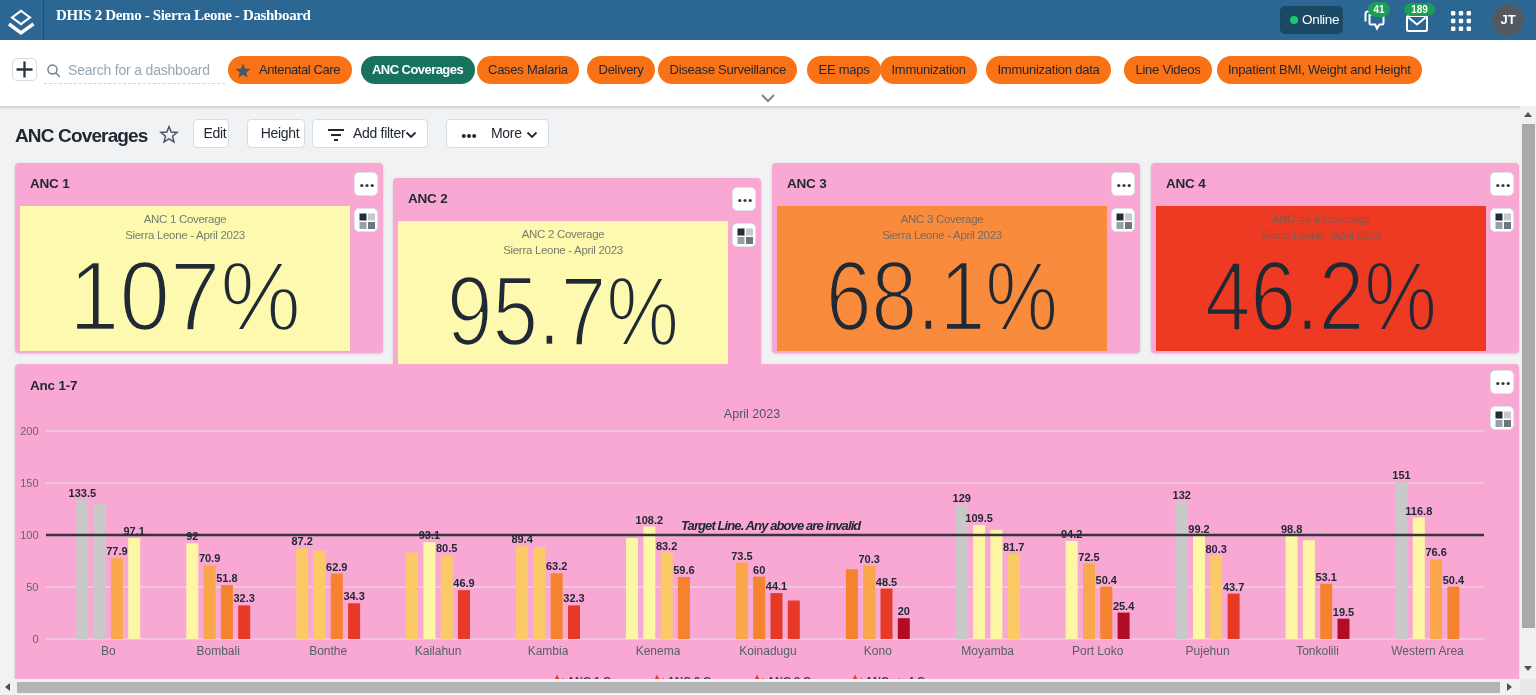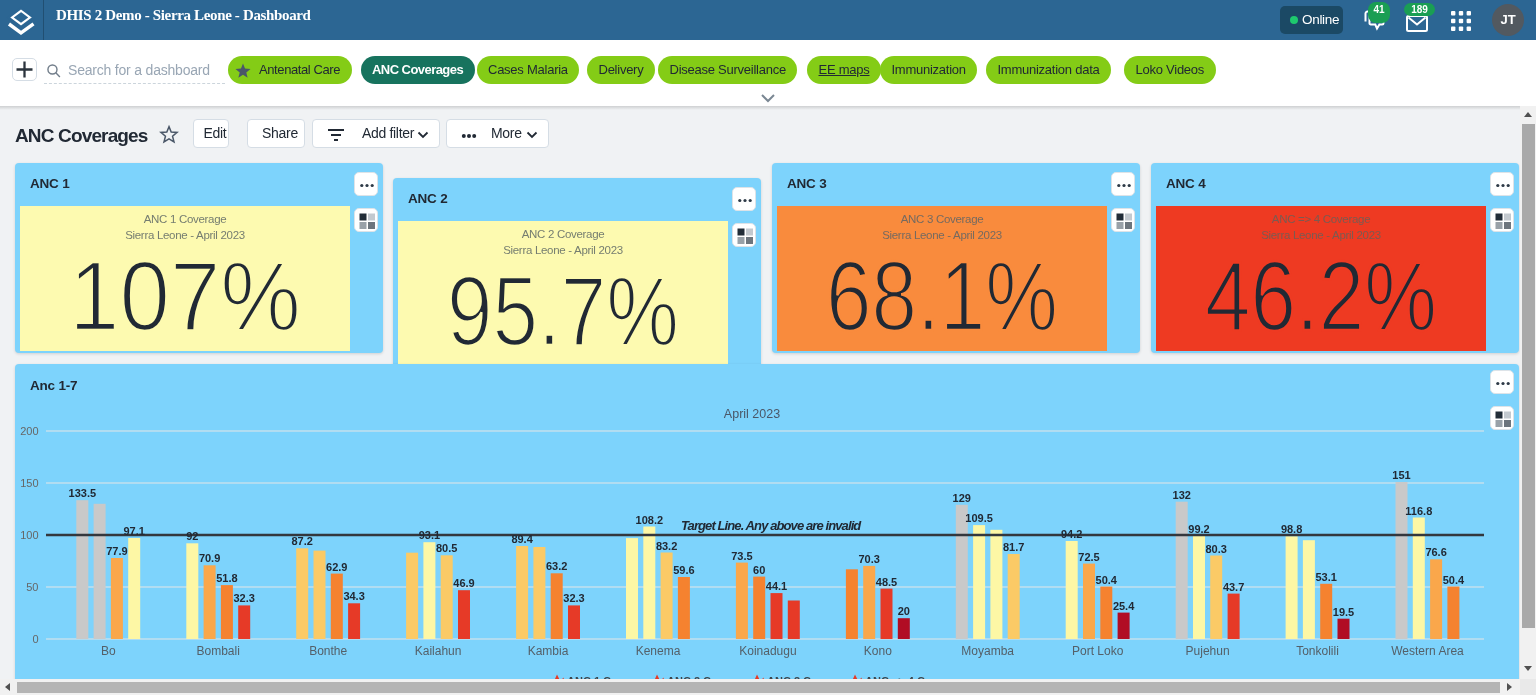--- a/index.html
+++ b/index.html
@@ -5,28 +5,28 @@
 .topbar { position:absolute; left:0; top:0; width:1536px; height:40px; background:#2c6693; }
 .tb-title { position:absolute; left:56px; top:7px; color:#fff; font-size:15px; font-weight:bold; letter-spacing:-0.35px;font-family:Liberation Serif, serif; }
 .tb-sep { position:absolute; left:43px; top:0; width:1px; height:40px; background:rgba(18,44,64,0.4); }
 .online { position:absolute; left:1280px; top:6px; width:63px; height:28px; background:#1b4965; border-radius:5px; color:#fff; font-size:13.5px; line-height:28px; padding-left:22px; letter-spacing:-0.3px; }
 .online i { position:absolute; left:10px; top:10px; width:8px; height:8px; background:#1ec96e; border-radius:50%; }
 .badge { position:absolute; background:#1a9e53; color:#fff; font-size:10px; font-weight:bold; border-radius:8px; text-align:center; }
 .avatar { position:absolute; left:1492px; top:4px; width:32px; height:32px; border-radius:50%; background:#525960; color:#fff; font-size:13px; font-weight:bold; text-align:center; line-height:32px; letter-spacing:-0.2px;}
 .chipsbar { position:absolute; left:0; top:40px; width:1536px; height:66px; background:#fff; }
 .chipshadow { position:absolute; left:0; top:106px; width:1536px; height:4px; background:linear-gradient(to bottom, rgba(0,0,0,0.14), rgba(0,0,0,0)); }
 .addbtn { position:absolute; left:12px; top:18px; width:25px; height:23px; border:1px solid #d5dde5; border-radius:5px; }
-.chip { position:absolute; top:16px; height:28px; background:#84cc16; border-radius:14px; font-size:13px; color:#212934; line-height:28px; padding:0 11.5px; letter-spacing:-0.25px; white-space:nowrap; }
+.chip { position:absolute; top:16px; height:28px; background:#f97316; border-radius:14px; font-size:13px; color:#212934; line-height:28px; padding:0 11.5px; letter-spacing:-0.25px; white-space:nowrap; }
 .chip.sel { background:#17735e; color:#fff; font-weight:bold; letter-spacing:-0.55px; }
 .searchtxt { position:absolute; left:68px; top:22px; font-size:14px; color:#99a6b4; letter-spacing:-0.2px; }
 .searchline { position:absolute; left:44px; top:43px; width:181px; border-bottom:1px dashed #ccd5dc; }
 .content { position:absolute; left:0; top:106px; width:1520px; height:589px; background:#f0f2f4; }
 h1.dashtitle { position:absolute; left:15px; top:125px; font-size:19px; color:#212934; letter-spacing:-0.85px; }
 .btn { position:absolute; top:119px; height:29px; background:#fff; border:1px solid #d5dde5; border-radius:4px; font-size:14px; color:#212934; line-height:27px; text-align:center; letter-spacing:-0.3px;padding-left:8px; }
-.card { position:absolute; background:#7dd3fc; border-radius:4px; box-shadow:0 1px 3px rgba(0,0,0,0.14); }
+.card { position:absolute; background:#f9a8d4; border-radius:4px; box-shadow:0 1px 3px rgba(0,0,0,0.14); }
 .card-title { position:absolute; left:15px; top:13px; font-size:13.5px; font-weight:bold; color:#212934; letter-spacing:-0.2px; }
 .dots-btn { position:absolute; right:5px; top:9px; width:24px; height:24px; border:1px solid #dde3e8; border-radius:5px; background:#fff; }
 .grid-btn { position:absolute; right:5px; top:45px; width:24px; height:24px; border:1px solid #dde3e8; border-radius:5px; background:#fff; }
 .pct { position:absolute; left:5px; top:43px; width:330px; height:145px; }
 .sub { position:absolute; left:0; top:6px; width:330px; text-align:center; font-size:11.5px; line-height:15.5px; letter-spacing:-0.3px; }
 .vscroll { position:absolute; left:1520px; top:106px; width:16px; height:573px; background:#f1f1f1; }
 .vthumb { position:absolute; left:1.5px; top:18px; width:13px; height:504px; background:#a9a9a9; }
 .hscroll { position:absolute; left:0; top:679px; width:1520px; height:16px; background:#f1f1f1; }
 .hthumb { position:absolute; left:17px; top:2.5px; width:1483px; height:11px; background:#b4b4b4; }
 .corner { position:absolute; left:1520px; top:679px; width:16px; height:16px; background:#e9e9e9; }
@@ -40,21 +40,21 @@
 <path d="M9 24 L21 32.8 L33.5 23.8" stroke="#fff" stroke-width="3.5" fill="none"></path>
 <path d="M21 8 L33.7 17.5 L21 27 L8.3 17.5 Z M21 13.5 L26.4 17.5 L21 21.5 L15.6 17.5 Z" fill="#fff" fill-rule="evenodd" stroke="#2c6693" stroke-width="2.2"></path>
 </svg>
 <div class="tb-sep"></div>
 <div class="tb-title">DHIS 2 Demo - Sierra Leone - Dashboard</div>
 <div class="online"><i></i>Online</div>
 <svg width="22" height="22" viewBox="0 0 22 22" style="position:absolute;left:1363.5px;top:10px;" fill="none" stroke="#fff" stroke-width="2">
 <path d="M1.5 11.5 V3.5 a2 2 0 0 1 2 -2 H14"></path>
 <path d="M5.5 5 H18.2 a1.3 1.3 0 0 1 1.3 1.3 V13.2 a1.3 1.3 0 0 1 -1.3 1.3 H15.4 L13 18.6 L11.3 14.5 H6.8 a1.3 1.3 0 0 1 -1.3 -1.3 Z"></path>
 </svg>
-<div class="badge" style="left:1368px;width:22px;height:21px;line-height:15px;top:1.5px;">41</div>
+<div class="badge" style="left:1368px;width:22px;height:15px;line-height:15px;top:1.5px;">41</div>
 <svg width="22" height="17" viewBox="0 0 22 17" style="position:absolute;left:1406px;top:14.5px;" fill="none" stroke="#fff" stroke-width="2">
 <rect x="1" y="1" width="20" height="15" rx="1.5"></rect>
 <path d="M2.5 2.5 L11 9.5 L19.5 2.5"></path>
 </svg>
 <div class="badge" style="left:1404px;width:31px;height:13px;line-height:13px;top:3px;">189</div>
 <svg width="24" height="24" viewBox="0 0 24 24" style="position:absolute;left:1449px;top:9px;" fill="#fff">
 <rect x="2" y="2" width="4.4" height="4.4" rx="1"></rect>
       <rect x="9.8" y="2" width="4.4" height="4.4" rx="1"></rect>
       <rect x="17.6" y="2" width="4.4" height="4.4" rx="1"></rect>
 <rect x="2" y="9.8" width="4.4" height="4.4" rx="1"></rect>
@@ -78,37 +78,38 @@
 <div class="searchtxt">Search for a dashboard</div>
 <div class="searchline"></div>
 <div class="chip" style="left:228px; padding-left:31px; letter-spacing:-0.4px;">Antenatal Care</div>
 <svg width="18" height="18" viewBox="0 0 24 24" style="position:absolute;left:234px;top:22px;" fill="#4a5768">
 <path d="M12 2 l2.7 6.7 7.3 0.5 -5.6 4.7 1.8 7.1 -6.2 -3.9 -6.2 3.9 1.8 -7.1 -5.6 -4.7 7.3 -0.5 Z"></path>
 </svg>
 <div class="chip sel" style="left:360.5px;">ANC Coverages</div>
 <div class="chip" style="left:476.5px;">Cases Malaria</div>
     <div class="chip" style="left:587px;text-align:right;">Delivery</div>
     <div class="chip" style="left:658px;">Disease Surveillance</div>
-    <div class="chip" style="left:807px;text-decoration:underline;">EE maps</div>
+    <div class="chip" style="left:807px;">EE maps</div>
     <div class="chip" style="left:880px;">Immunization</div>
     <div class="chip" style="left:986px;">Immunization data</div>
-    <div class="chip" style="left:1124px;">Loko Videos</div>
+    <div class="chip" style="left:1124px;">Line Videos</div>
+    <div class="chip" style="left:1216.5px;">Inpatient BMI, Weight and Height</div>
 <svg width="18" height="12" viewBox="0 0 18 12" style="position:absolute;left:759px;top:52px;" fill="none" stroke="#7a8793" stroke-width="2">
 <path d="M3 3 L9 9 L15 3"></path>
 </svg>
 </div>
 <div class="chipshadow"></div>
 
 <h1 class="dashtitle">ANC Coverages</h1>
 <svg width="22" height="21" viewBox="0 0 24 24" style="position:absolute;left:158px;top:124px;" fill="none" stroke="#4a5768" stroke-width="1.7">
 <path d="M12 3 l2.5 6.2 6.7 0.45 -5.15 4.3 1.65 6.55 -5.7 -3.6 -5.7 3.6 1.65 -6.55 -5.15 -4.3 6.7 -0.45 Z"></path>
 </svg>
 <div class="btn" style="left:193px;width:36px;">Edit</div>
-<div class="btn" style="left:247px;width:58px;">Share</div>
-<div class="btn" style="left:312px;width:128px;text-align:center;padding-left:24px;">Add filter
+<div class="btn" style="left:247px;width:58px;">Height</div>
+<div class="btn" style="left:312px;width:116px;text-align:left;padding-left:40px;">Add filter
 <svg width="18" height="14" viewBox="0 0 18 14" style="position:absolute;left:14px;top:8px;" stroke="#212934" stroke-width="2" fill="none">
       <path d="M1 2 H17 M4 7 H14 M7 12 H11"></path>
     </svg>
 <svg width="12" height="8" viewBox="0 0 12 8" style="position:absolute;right:10px;top:11px;" stroke="#212934" stroke-width="1.8" fill="none">
       <path d="M1.5 1.5 L6 6 L10.5 1.5"></path>
     </svg>
 </div>
 <div class="btn" style="left:446px;width:103px;text-align:left;padding-left:44px;">More
 <svg width="24" height="24" style="position:absolute;left:10px;top:2px;">
       <circle cx="6.8" cy="14" r="2.0" fill="#212934"></circle>

